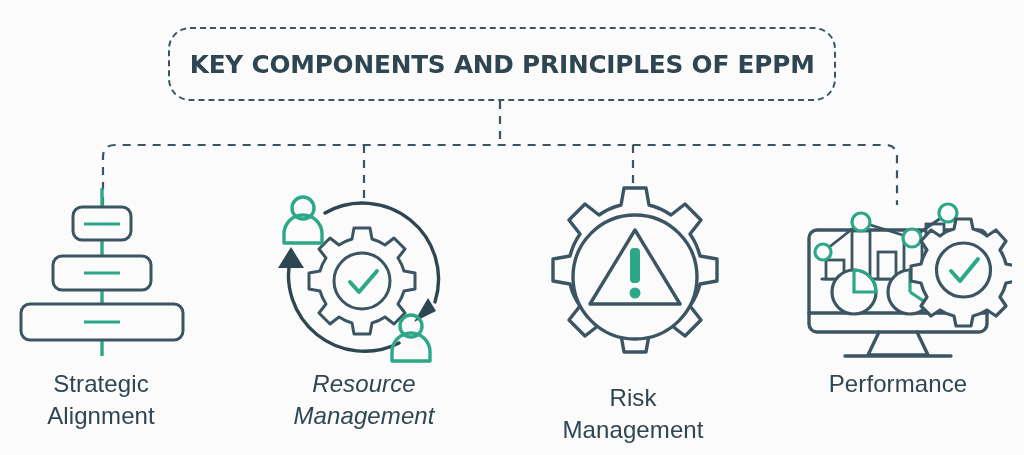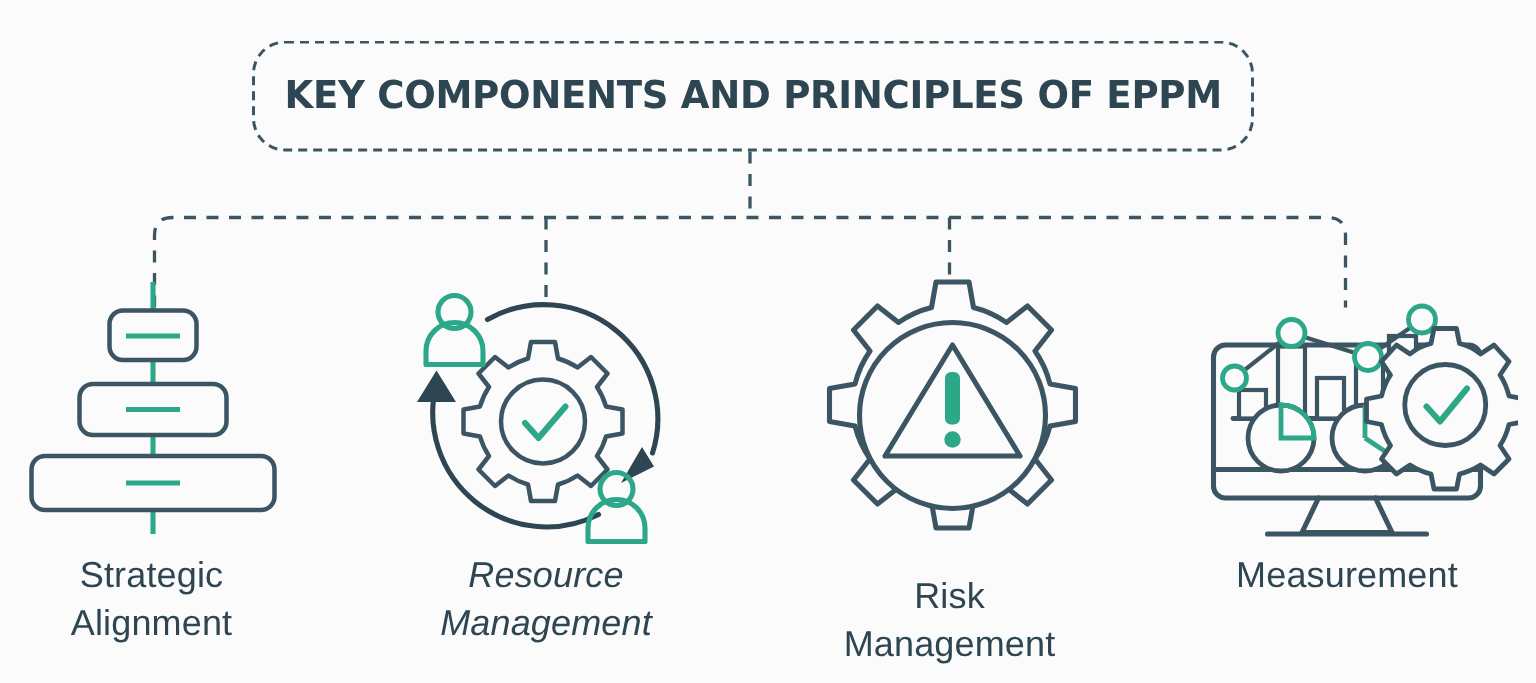--- a/index.html
+++ b/index.html
@@ -227,16 +227,16 @@
   </div>
   <div class="node-label" id="label-1">
     <div>Resource</div>
     <div>Management</div>
   </div>
   <div class="node-label" id="label-2">
     <div>Risk</div>
     <div>Management</div>
   </div>
   <div class="node-label" id="label-3">
-    <div>Measurement</div>
+    <div>Performance</div>
   </div>
 
 </div>
 
 </body></html>

